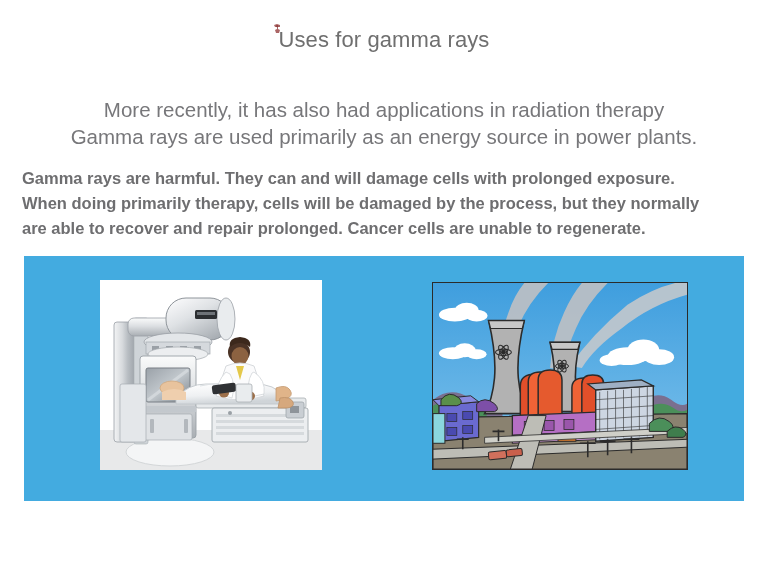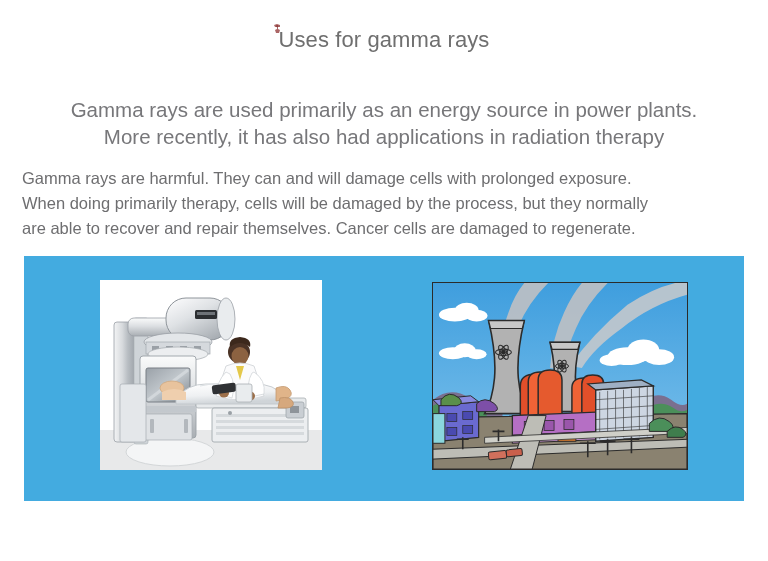--- a/index.html
+++ b/index.html
@@ -55,21 +55,21 @@
   .body-copy {
     position: absolute;
     top: 166px;
     left: 22px;
     width: 726px;
     text-align: left;
     font-size: 16.5px;
     line-height: 25px;
     color: #6e6e70;
   }
-  .body-copy .line { display: block; white-space: nowrap; }
+  .body-copy .line { display: block; white-space: nowrap; font-weight: bold; }
 
   
   .blue-panel {
     position: absolute;
     left: 24px;
     top: 256px;
     width: 720px;
     height: 245px;
     background: #43abe0;
   }
@@ -101,28 +101,28 @@
 <body>
 
 <div class="slide-title">Uses for gamma rays</div>
 
 <svg class="title-artifact" viewBox="0 0 11 16">
   <path d="M2 1 L5 0 L8 1 L8 3 L6 3 L6 5 L8 6 L7 9 L4 9 L3 6 L5 5 L5 3 L3 3 Z" fill="#9c4a4a" opacity="0.85"></path>
   <circle cx="5.2" cy="2.2" r="1.1" fill="#8c3f3f"></circle>
 </svg>
 
 <div class="subtitle">
+  <span class="line">More recently, it has also had applications in radiation therapy</span>
   <span class="line">Gamma rays are used primarily as an energy source in power plants.</span>
-  <span class="line">More recently, it has also had applications in radiation therapy</span>
 </div>
 
 <div class="body-copy">
   <span class="line">Gamma rays are harmful. They can and will damage cells with prolonged exposure.</span>
   <span class="line">When doing primarily therapy, cells will be damaged by the process, but they normally</span>
-  <span class="line">are able to recover and repair themselves. Cancer cells are damaged to regenerate.</span>
+  <span class="line">are able to recover and repair prolonged. Cancer cells are unable to regenerate.</span>
 </div>
 
 <div class="blue-panel">
 
   <div class="figure-left">
     <svg class="fig-svg" viewBox="0 0 222 190" preserveAspectRatio="xMidYMid meet">
       <defs>
         <linearGradient id="metalV" x1="0" y1="0" x2="1" y2="0">
           <stop offset="0%" stop-color="#f3f4f5"></stop>
           <stop offset="38%" stop-color="#d7dadd"></stop>

